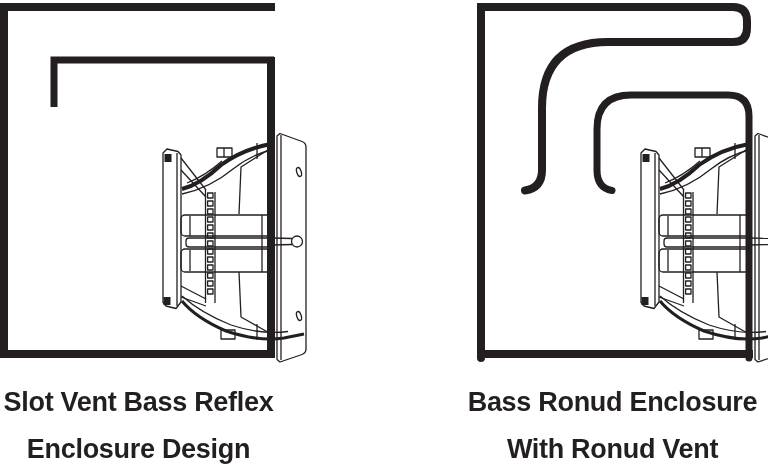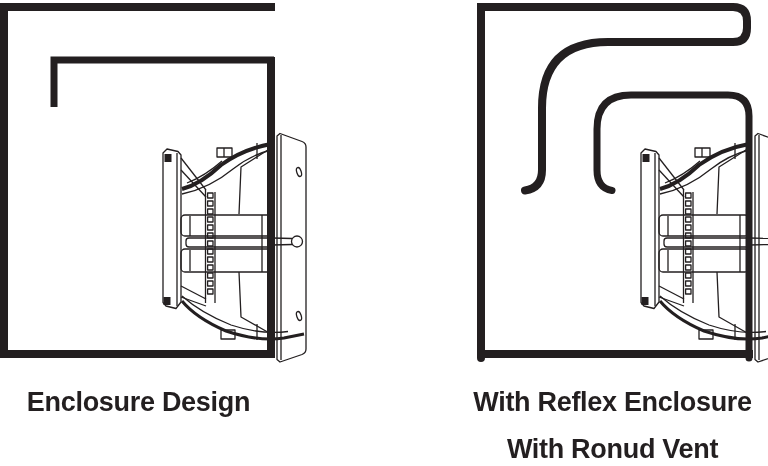--- a/index.html
+++ b/index.html
@@ -112,18 +112,19 @@
       <path d="M481,358 L481,7 L733,7 Q747,7 747,21 L747,28 Q747,42 733,42 L608,42 Q542,42 542,108 L542,170 Q542,188 525,190.5" stroke-width="8" stroke-linecap="round" stroke-linejoin="miter"></path>
 
       <path d="M612,190.5 Q597,188 597,170 L597,129 Q597,95 631,95 L728,95 Q749,95 749,116 L749,358" stroke-width="7" stroke-linecap="round"></path>
 
       <path d="M477,354 L753,354" stroke-width="8"></path>
     </g>
   </g>
 </svg>
 
 <div class="caption caption-left">
+  <div>Slot Vent Bass Reflex</div>
   <div>Enclosure Design</div>
 </div>
 <div class="caption caption-right">
-  <div>With Reflex Enclosure</div>
+  <div>Bass Ronud Enclosure</div>
   <div>With Ronud Vent</div>
 </div>
 
 </body></html>

